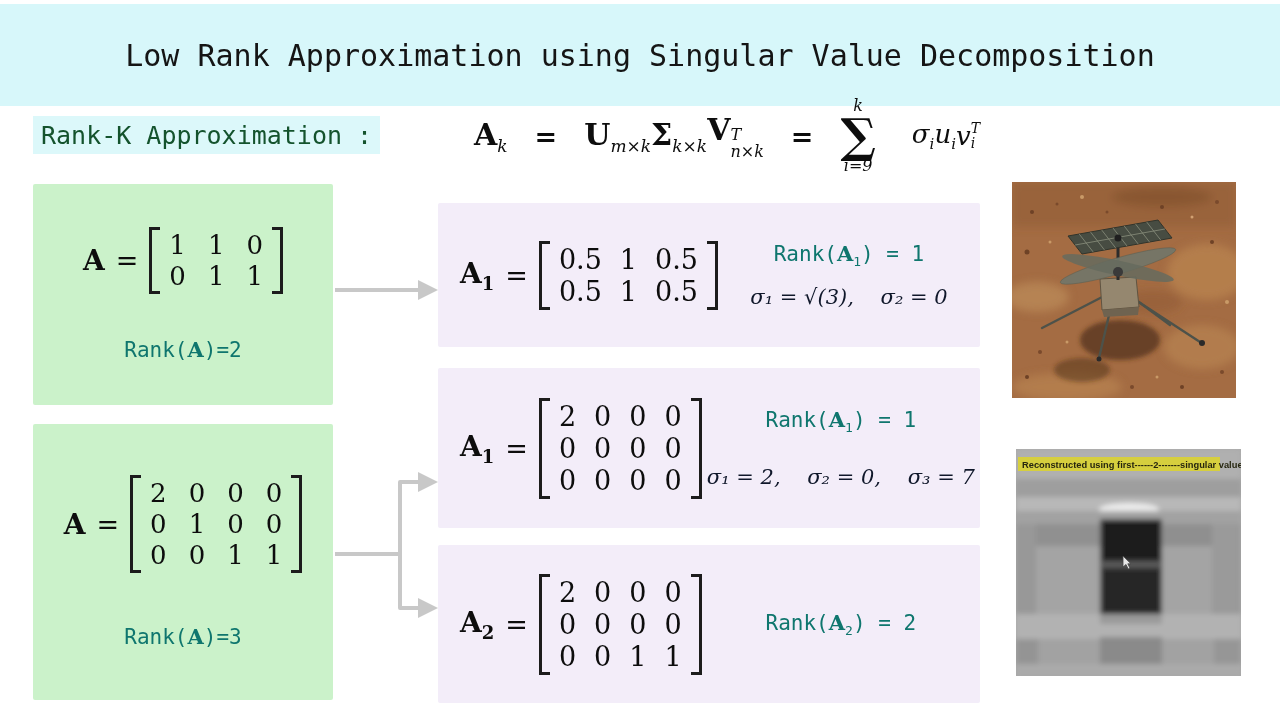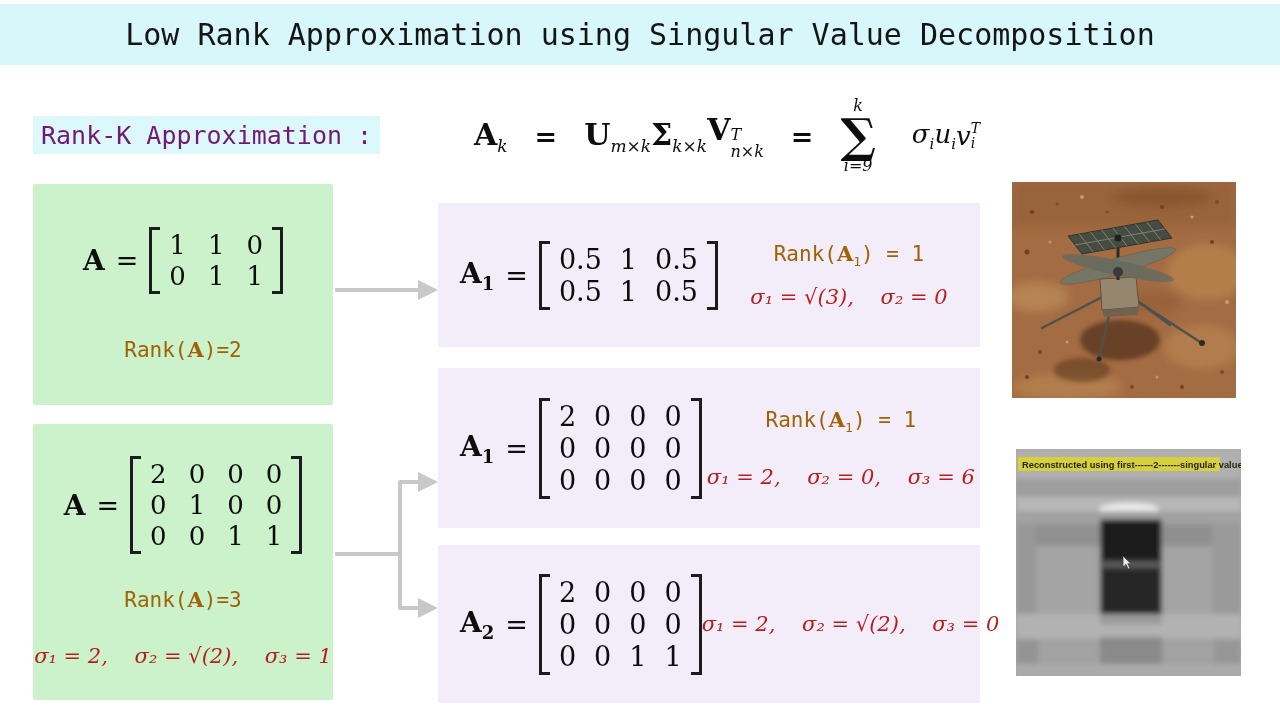--- a/index.html
+++ b/index.html
@@ -1,24 +1,24 @@
 <!DOCTYPE html>
 <html style="--title-bg: #d7f7fa; --label-bg: #dcf8fa; --green-box-bg: #cbf2ca; --purple-box-bg: #f3edf9; --arrow: #c8c8c8; --banner-bg: #d6cf3e;"><head>
 <meta charset="utf-8">
 <style>
   html,body{margin:0;padding:0;background:#fff;}
   .stage{position:relative;width:1280px;height:720px;background:#fff;overflow:hidden;
          font-family:"DejaVu Sans Mono",monospace;color:#111;}
 
   
-  .title-band{position:absolute;left:0;top:4px;width:1280px;height:61px;
+  .title-band{position:absolute;left:0;top:4px;width:1280px;height:102px;
               background:var(--title-bg,#d7f7fa);display:flex;align-items:center;justify-content:center;}
   .title-band .t{font-size:30px;letter-spacing:0px;color:#151515;}
   .rankk{position:absolute;left:33px;top:116px;height:38px;padding:0 8px;
-         background:var(--label-bg,#dcf8fa);display:flex;align-items:center;font-size:25px;color:#701a75;}
+         background:var(--label-bg,#dcf8fa);display:flex;align-items:center;font-size:25px;color:#14532d;}
 
   
   .fblock{position:absolute;left:474px;top:88px;height:96px;display:flex;align-items:center;
           font-family:"DejaVu Serif",serif;color:#0d0d0d;}
   .fb{font-weight:bold;font-size:30px;}
   .fblock sub{font-size:17px;font-style:italic;font-weight:normal;}
   .feq{font-size:27px;font-weight:bold;margin:0 27px;}
   .stack{display:inline-flex;flex-direction:column;align-items:flex-start;line-height:1.05;
          font-size:16px;font-style:italic;font-weight:normal;justify-content:center;}
   .sum{display:inline-flex;flex-direction:column;align-items:center;line-height:1;margin-right:6px;}
@@ -41,24 +41,24 @@
   .mname{font-family:"DejaVu Serif",serif;font-weight:bold;font-size:28px;color:#0d0d0d;}
   .mname sub{font-size:18px;}
   .meq{font-family:"DejaVu Serif",serif;font-size:27px;margin:0 11px;color:#0d0d0d;}
   .matrix{display:flex;align-items:stretch;}
   .brk{width:8px;border:3px solid #1c1c1c;}
   .brk.l{border-right:0;margin-right:7px;}
   .brk.r{border-left:0;margin-left:7px;}
   .mgrid{display:grid;column-gap:22px;row-gap:1px;align-content:center;justify-items:center;
          font-family:"DejaVu Serif",serif;font-size:26px;color:#0d0d0d;padding:3px 2px;}
   .pbox .mgrid{font-size:27px;column-gap:18px;}
-  .rank{font-size:21px;color:#a16207;}
+  .rank{font-size:21px;color:#0f766e;}
   .rank .sa{font-family:"DejaVu Serif",serif;font-weight:bold;}
   .rank sub{font-size:13px;}
-  .sig{font-family:"DejaVu Serif",serif;font-style:italic;font-size:21px;color:#b91c1c;white-space:pre;}
+  .sig{font-family:"DejaVu Serif",serif;font-style:italic;font-size:21px;color:#0f172a;white-space:pre;}
 
   
   .gb1{top:184px;height:221px;}
   .gb2{top:424px;height:276px;}
   .pb1{top:203px;height:144px;}
   .pb2{top:368px;height:160px;}
   .pb3{top:545px;height:158px;}
   .pb1 .pright{gap:16px;}
   .pb2 .pright{gap:30px;}
   .pb3 .pright{gap:30px;}
@@ -140,21 +140,20 @@
             <span>0</span>
             <span>0</span>
             <span>0</span>
             <span>1</span>
             <span>1</span>
           </span>
         <span class="brk r"></span>
       </span>
     </div>
     <div class="rank"><span>Rank(</span><span class="sa">A</span><span>)=3</span></div>
-    <div class="sig">σ₁ = 2,    σ₂ = √(2),    σ₃ = 1</div>
   </div>
 
   <div class="pbox pb1">
     <div class="pleft">
       <span class="mname"><span>A</span><sub>1</sub></span>
       <span class="meq">=</span>
       <span class="matrix">
         <span class="brk l"></span>
         <span class="mgrid" style="grid-template-columns: repeat(3, auto);">
             <span>0.5</span>
@@ -191,21 +190,21 @@
             <span>0</span>
             <span>0</span>
             <span>0</span>
             <span>0</span>
           </span>
         <span class="brk r"></span>
       </span>
     </div>
     <div class="pright">
       <div class="rank"><span>Rank(</span><span class="sa">A</span><sub>1</sub><span>) = 1</span></div>
-      <div class="sig">σ₁ = 2,    σ₂ = 0,    σ₃ = 6</div>
+      <div class="sig">σ₁ = 2,    σ₂ = 0,    σ₃ = 7</div>
     </div>
   </div>
 
   <div class="pbox pb3">
     <div class="pleft">
       <span class="mname"><span>A</span><sub>2</sub></span>
       <span class="meq">=</span>
       <span class="matrix">
         <span class="brk l"></span>
         <span class="mgrid" style="grid-template-columns: repeat(4, auto);">
@@ -219,21 +218,21 @@
             <span>0</span>
             <span>0</span>
             <span>0</span>
             <span>1</span>
             <span>1</span>
           </span>
         <span class="brk r"></span>
       </span>
     </div>
     <div class="pright">
-      <div class="sig">σ₁ = 2,    σ₂ = √(2),    σ₃ = 0</div>
+      <div class="rank"><span>Rank(</span><span class="sa">A</span><sub>2</sub><span>) = 2</span></div>
     </div>
   </div>
 
   <svg class="arrows" width="1280" height="720">
     <g stroke="#c8c8c8" stroke-width="4" fill="none" stroke-linejoin="round">
       <path d="M335,290 H420"></path>
       <path d="M335,554 H400"></path>
       <path d="M420,482 H400 V608 H420"></path>
     </g>
     <g fill="#c8c8c8">

